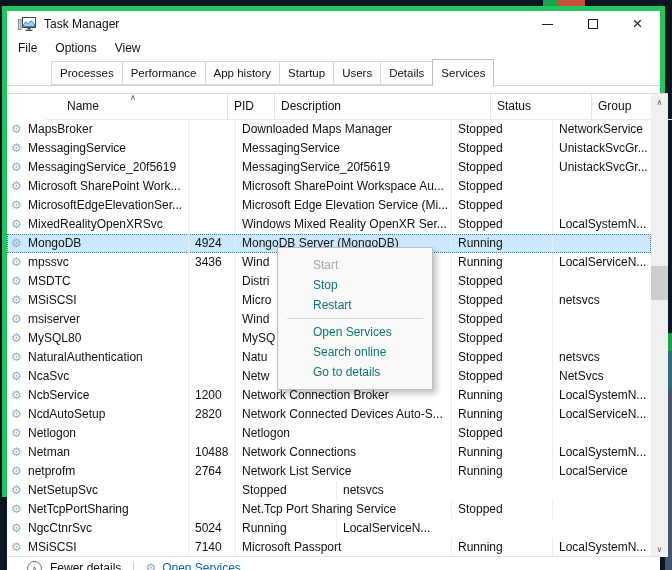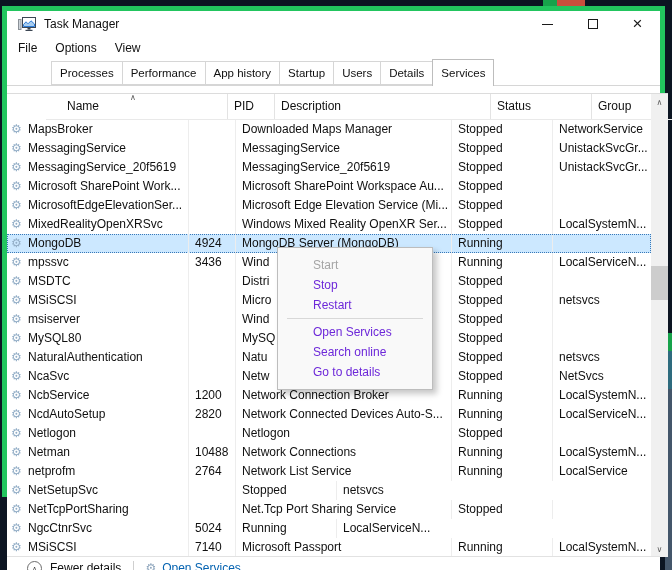--- a/index.html
+++ b/index.html
@@ -79,21 +79,21 @@
              display:flex; align-items:center; justify-content:center; font-size:7px; color:#444; margin-right:8px; }
   .fd-label { font-size:12px; color:#101010; margin-right:12px; line-height:15px; }
   .fdivider { width:1px; height:14px; background:#cfcfcf; margin-right:11px; }
   .os-link { display:flex; align-items:center; }
   .os-gear { font-size:12px; color:#8fa6bd; margin-right:6px; line-height:15px; }
   .os-label { font-size:12px; color:var(--link); line-height:15px; }
 
   
   .context-menu { position:absolute; left:270px; top:236px; width:156px; background:#f9f9f9;
                   border:1px solid #bdbdbd; box-shadow:4px 4px 6px rgba(0,0,0,0.22); padding:7px 8px; z-index:10; }
-  .mitem { height:20px; line-height:20px; padding-left:27px; font-size:12px; color:#6d28d9; white-space:nowrap; }
+  .mitem { height:20px; line-height:20px; padding-left:27px; font-size:12px; color:#0f766e; white-space:nowrap; }
   .mitem.disabled { color:#a5a5a5; }
   .msep { height:1px; background:#d8d8d8; margin:3px 1px; }
 </style>
 </head>
 <body>
 
 <div class="accent acc-top-green"></div>
 <div class="accent acc-top-red"></div>
 <div class="accent acc-right-green"></div>
 <div class="accent acc-right-teal"></div>

